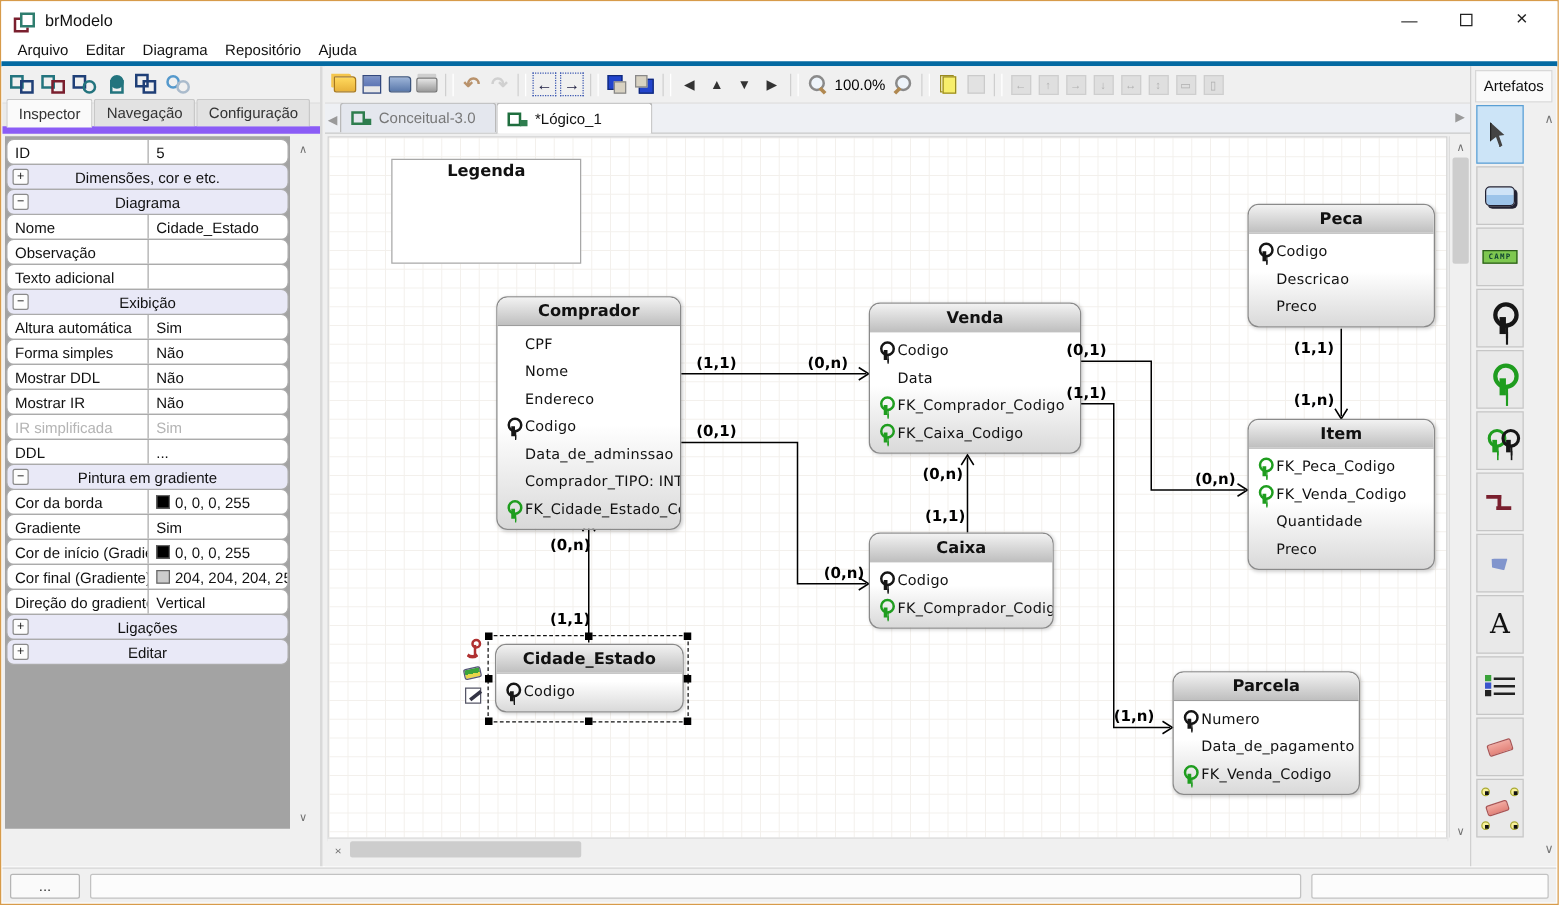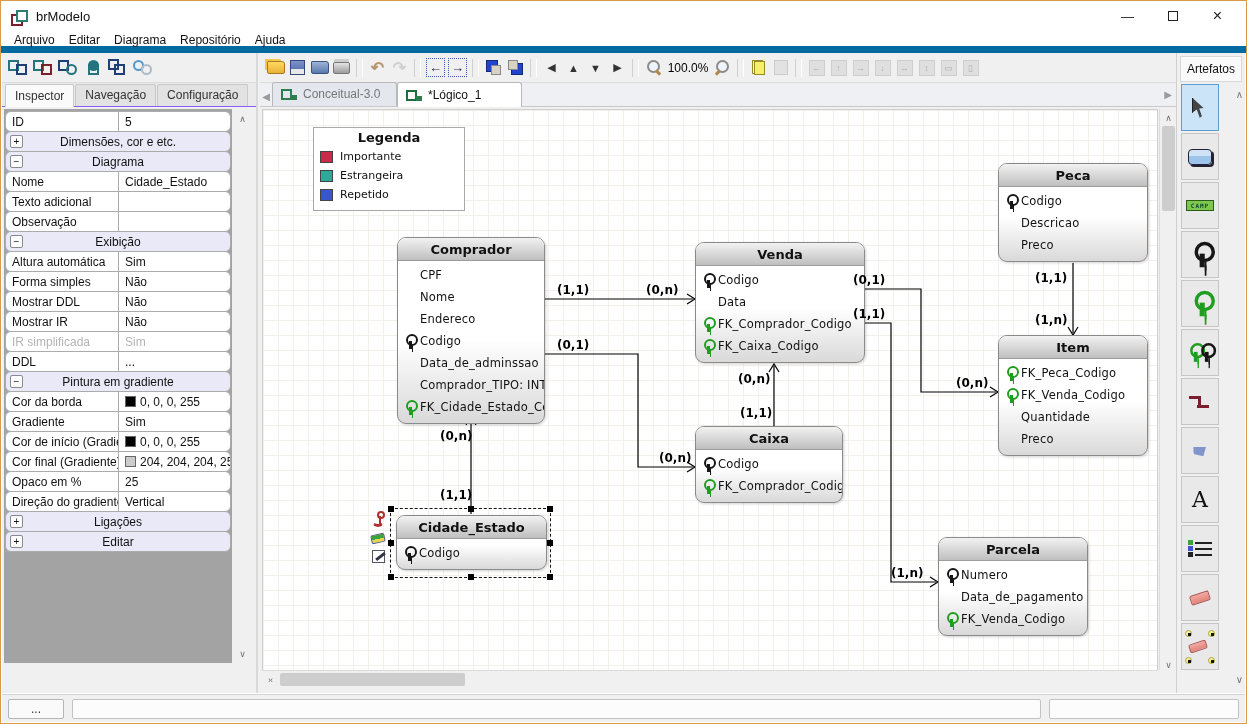--- a/index.html
+++ b/index.html
@@ -11,21 +11,21 @@
   .applogo { width:17px; height:13px; position:relative; margin-right:8px; }
   .applogo::before { content:""; position:absolute; left:0; top:4px; width:8px; height:8px; border:2px solid #7a1f2e; }
   .applogo::after { content:""; position:absolute; right:0; top:0; width:8px; height:8px; border:2px solid #2e7d6e; background:#fff; }
   .apptitle { font-size:13px; }
   .wincontrols { position:absolute; right:6px; top:0; height:30px; display:flex; }
   .wbtn { width:45px; height:30px; display:flex; align-items:center; justify-content:center; font-size:13px; color:#222; cursor:default; }
   .wbtn .maxbox { width:10px; height:10px; border:1px solid #222; display:inline-block; }
   .wbtn.close { font-size:16px; }
 
   
-  .menubar { height:22px; background:#fff; border-bottom:7px solid #0369a1; display:flex; align-items:flex-start; padding-left:6px; }
+  .menubar { height:22px; background:#fff; border-bottom:4px solid #0369a1; display:flex; align-items:flex-end; padding-left:6px; }
   .menu-item { padding:2px 7px; font-size:12px; }
 
   
   .mainrow { position:absolute; top:52px; left:1px; right:1px; bottom:30px; background:#f0f0f0; }
 
   
   .leftpanel { position:absolute; left:0; top:0; width:256px; bottom:0; background:#f0f0f0; border-right:2px solid #d9d9d9; }
   .ltoolbar { height:30px; display:flex; align-items:center; gap:6px; padding:0 6px; border-bottom:1px solid #dcdcdc; }
   .micon { width:19px; height:17px; position:relative; display:inline-block; }
   .micon::before { content:""; position:absolute; left:0; top:1px; width:7px; height:7px; border:2px solid #23747e; }
@@ -33,21 +33,21 @@
   .micon.v2::after { border-color:#7a1f2e; }
   .micon.v3::before { border-color:#1f3f77; }
   .micon.v3::after { border-color:#23747e; border-radius:50%; }
   .micon.v4::before { left:5px; border-radius:50%; background:#23747e; }
   .micon.v4::after { left:5px; right:auto; border-color:#23747e; }
   .micon.v5::before { border-color:#1f3f77; top:0; }
   .micon.v5::after { right:2px; border-color:#1f3f77; }
   .micon.v6::before { border-color:#5599cc; border-radius:50%; }
   .micon.v6::after { border-color:#aabbcc; border-radius:50%; }
 
-  .ltabs { height:24px; display:flex; align-items:flex-end; padding-left:3px; border-bottom:1px solid #8b5cf6; background:#eaeaea; }
+  .ltabs { height:24px; display:flex; align-items:flex-end; padding-left:3px; border-bottom:6px solid #8b5cf6; background:#eaeaea; }
   .ltab { padding:3px 9px 4px; font-size:12px; border:1px solid #c8c8c8; border-bottom:none; background:#e2e2e2; color:#333; border-radius:2px 2px 0 0; margin-right:1px; }
   .ltab.active { background:#fafafa; font-weight:normal; position:relative; top:1px; padding-top:4px; }
 
   .propwrap { position:absolute; top:56px; left:2px; right:24px; bottom:30px; background:#a3a3a3; padding:2px 1px; }
   .prow { height:21px; display:flex; align-items:center; border:1px solid #ababab; border-radius:6px; background:#fff; margin-bottom:0; font-size:12px; overflow:hidden; }
   .prow + .prow { margin-top:-1px; }
   .prow .pbtn { display:none; }
   .prow.group { background:#e9e9f7; justify-content:center; position:relative; }
   .prow.group .pbtn { display:flex; position:absolute; left:4px; top:3px; width:13px; height:13px; border:1px solid #8a8a8a; background:#fdfdfd; border-radius:2px; align-items:center; justify-content:center; font-size:10px; line-height:1; }
   .prow.group .plabel { width:auto; border:none; text-align:center; }
@@ -250,28 +250,28 @@
         </div>
         <div class="prow prop">
 
           <span class="plabel">Nome</span>
           <span class="pval">
             <span>Cidade_Estado</span>
           </span>
         </div>
         <div class="prow prop">
 
+          <span class="plabel">Observação</span>
+          <span class="pval">
+            <span></span>
+          </span>
+        </div>
+        <div class="prow prop">
+
           <span class="plabel">Texto adicional</span>
-          <span class="pval">
-            <span></span>
-          </span>
-        </div>
-        <div class="prow prop">
-
-          <span class="plabel">Observação</span>
           <span class="pval">
             <span></span>
           </span>
         </div>
         <div class="prow group">
           <span class="pbtn">−</span>
           <span class="plabel">Exibição</span>
 
         </div>
         <div class="prow prop">
@@ -343,27 +343,20 @@
             <i class="swatch" style="background: rgb(0, 0, 0);"></i>
             <span>0, 0, 0, 255</span>
           </span>
         </div>
         <div class="prow prop">
 
           <span class="plabel">Cor final (Gradiente)</span>
           <span class="pval">
             <i class="swatch" style="background: rgb(204, 204, 204);"></i>
             <span>204, 204, 204, 255</span>
-          </span>
-        </div>
-        <div class="prow prop">
-
-          <span class="plabel">Opaco em %</span>
-          <span class="pval">
-            <span>25</span>
           </span>
         </div>
         <div class="prow prop">
 
           <span class="plabel">Direção do gradiente</span>
           <span class="pval">
             <span>Vertical</span>
           </span>
         </div>
         <div class="prow group">
@@ -520,35 +513,20 @@
         <path d="M581,213 H628 V472 H673"></path>
           <path d="M667,467 L675,472 L667,477"></path>
         <path d="M810,153 V223"></path>
           <path d="M805,217 L810,225 L815,217"></path>
         <path d="M208,404 V309"></path>
           <path d="M203,315 L208,307 L213,315"></path>
       </svg>
 
       <div class="legendbox">
         <h4>Legenda</h4>
-        <div>
-
-        <div class="litem">
-              <span class="lsw" style="background: rgb(204, 42, 74);"></span>
-              <span>Importante</span>
-            </div>
-            <div class="litem">
-              <span class="lsw" style="background: rgb(47, 168, 154);"></span>
-              <span>Estrangeira</span>
-            </div>
-            <div class="litem">
-              <span class="lsw" style="background: rgb(58, 85, 208);"></span>
-              <span>Repetido</span>
-            </div>
-          </div>
       </div>
 
       <div class="entity" style="left:134px;top:127px;width:148px;">
         <div class="ehead">Comprador</div>
         <div class="ebody">
 
         <div class="attr">
               <span class="kslot"></span>
               <span>CPF</span>
             </div>

